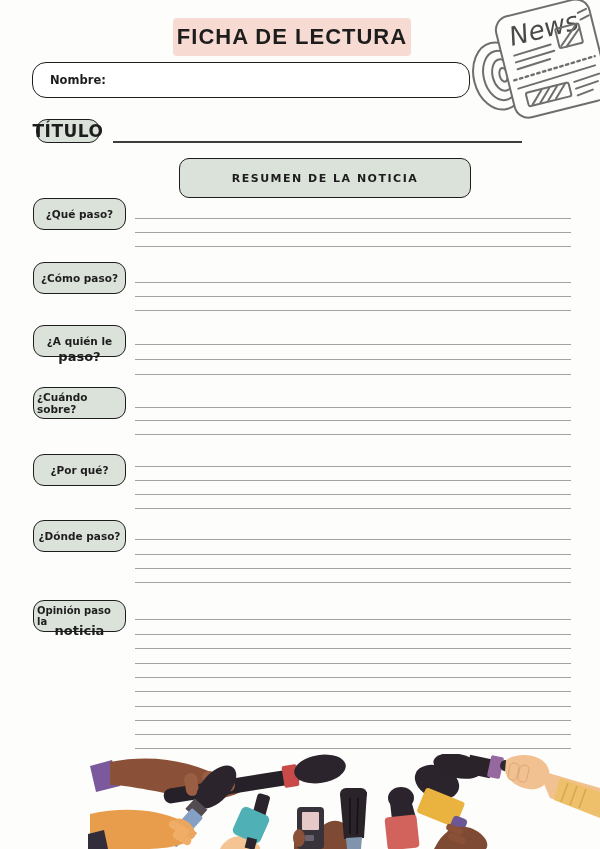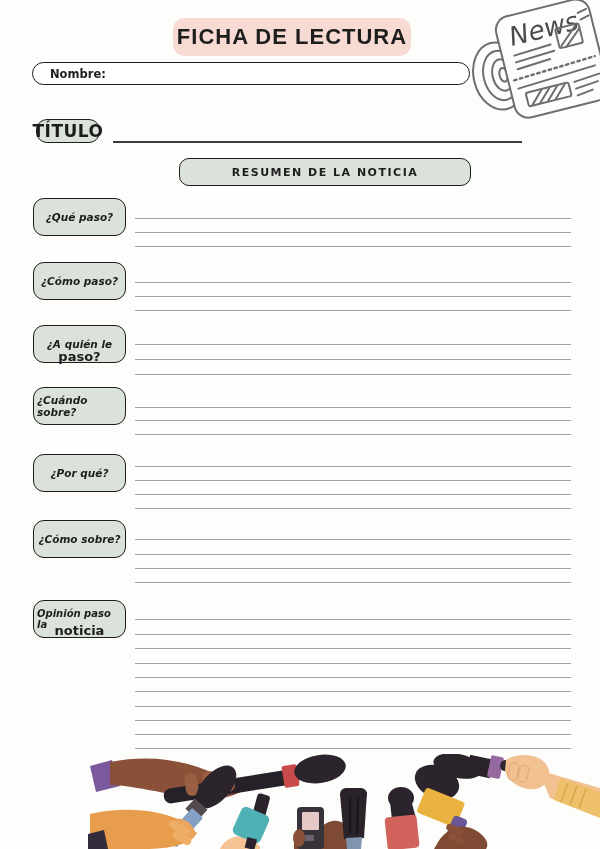--- a/index.html
+++ b/index.html
@@ -2,43 +2,43 @@
 <html><head>
 <meta charset="utf-8">
 <style>
   html,body{margin:0;padding:0;background:#ffffff;}
   .page{
     position:relative;width:600px;height:849px;background:#fdfdfb;overflow:hidden;
     font-family:"DejaVu Sans",sans-serif;color:#1d1d1d;
   }
   .title{
     position:absolute;left:173px;top:18px;width:238px;height:38px;
-    background:#f7dbd2;border-radius:12px;
+    background:#f7dbd2;border-radius:4px;
     display:flex;align-items:center;justify-content:center;
     font-family:"Liberation Sans",sans-serif;font-weight:bold;font-size:22px;letter-spacing:1px;
   }
   .news-doodle{position:absolute;right:-4px;top:-6px;width:132px;height:134px;}
   .nombre-box{
-    position:absolute;left:32px;top:62px;width:438px;height:23px;box-sizing:border-box;
+    position:absolute;left:32px;top:62px;width:438px;height:36px;box-sizing:border-box;
     border:1.6px solid #1d1d1d;border-radius:14px;background:#ffffff;
     display:flex;align-items:center;padding-left:17px;
     font-size:11.5px;font-weight:600;
   }
   .pill{
     background:#dbe2da;border:1.5px solid #1d1d1d;border-radius:11px;
     display:flex;align-items:center;justify-content:center;
     font-size:10.5px;font-weight:600;box-sizing:border-box;
   }
   .titulo-pill{position:absolute;left:36px;top:119px;width:64px;height:24px;font-size:17px;letter-spacing:.5px;}
   .titulo-line{position:absolute;left:113px;top:141px;width:409px;height:1.6px;background:#3c3c3c;}
   .resumen{
-    position:absolute;left:179px;top:158px;width:292px;height:28px;
+    position:absolute;left:179px;top:158px;width:292px;height:40px;
     font-size:11px;letter-spacing:1.5px;border-radius:10px;
   }
-  .q-pill{position:absolute;left:33px;width:93px;height:32px;padding:18px 3px;font-style:italic;}
+  .q-pill{position:absolute;left:33px;width:93px;height:32px;padding:12px 3px;}
   .sub-label{
     position:absolute;left:33px;width:93px;text-align:center;
     font-size:13px;font-weight:600;
   }
   .rule{position:absolute;left:135px;width:436px;height:1.3px;background:#a2a2a2;display:block;}
   .mics{position:absolute;left:0;top:754px;width:600px;height:95px;}
 </style>
 </head>
 <body>
 
@@ -125,21 +125,21 @@
     <div class="pill q-pill" style="top:454px">¿Por qué?</div>
     <div>
       <i class="rule" style="top:466px"></i>
       <i class="rule" style="top:480px"></i>
       <i class="rule" style="top:494px"></i>
       <i class="rule" style="top:508px"></i>
     </div>
   </div>
 
   <div>
-    <div class="pill q-pill" style="top:520px">¿Cómo sobre?</div>
+    <div class="pill q-pill" style="top:520px">¿Dónde paso?</div>
     <div>
       <i class="rule" style="top:539px"></i>
       <i class="rule" style="top:554px"></i>
       <i class="rule" style="top:568px"></i>
       <i class="rule" style="top:582px"></i>
     </div>
   </div>
 
   <div>
     <div class="pill q-pill" style="top:600px;font-size:10px">Opinión paso la</div>

